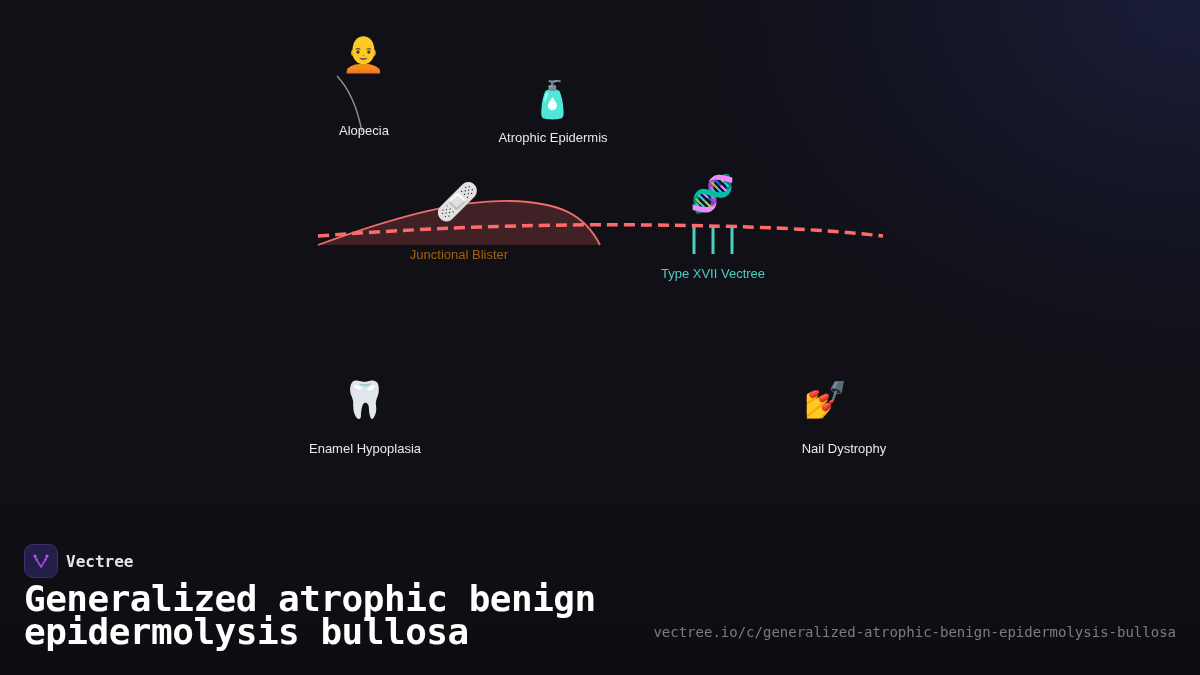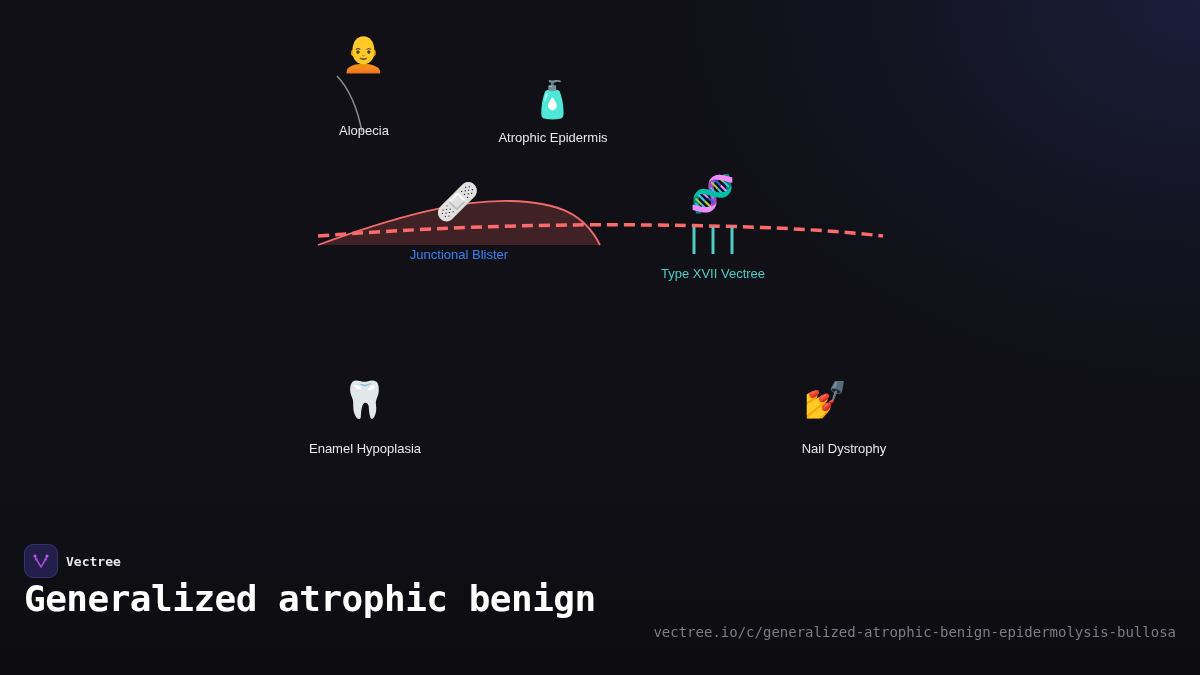--- a/index.html
+++ b/index.html
@@ -26,21 +26,21 @@
     }
     .label-abs { position: absolute; transform: translateX(-50%); font-size: 13px; white-space: nowrap; }
     .brand { position: absolute; left: 24px; top: 544px; display: flex; align-items: center; }
     .brand-logo {
       width: 34px; height: 34px; border-radius: 9px; background: #241e4a;
       border: 1px solid #3a3170; display: flex; align-items: center; justify-content: center;
       box-sizing: border-box;
     }
     .brand-name {
       margin-left: 8px; font-family: "DejaVu Sans Mono", monospace; font-weight: bold;
-      font-size: 13px; color: #e6e6ea;
+      font-size: 16px; color: #e6e6ea;
     }
     .title {
       position: absolute; left: 24px; top: 582px; margin: 0;
       font-family: "DejaVu Sans Mono", monospace; font-weight: bold;
       font-size: 36px; line-height: 33px; color: #ffffff; letter-spacing: -0.5px;
     }
     .url {
       position: absolute; right: 24px; top: 624px;
       font-family: "DejaVu Sans Mono", monospace; font-size: 14px; color: #7c7c86;
     }
@@ -72,21 +72,21 @@
 </div>
 
 <div class="node" style="left:553px; top:78px;">
   <span class="emoji">🧴</span>
   <span class="label">Atrophic Epidermis</span>
 </div>
 
 <div class="node" style="left:458px; top:180px;">
   <span class="emoji" style="transform:rotate(0deg);">🩹</span>
 </div>
-<div class="label-abs" style="left:459px; top:247px; color:#3b82f6;">Junctional Blister</div>
+<div class="label-abs" style="left:459px; top:247px; color:#a16207;">Junctional Blister</div>
 
 <div class="node" style="left:713px; top:172px;">
   <span class="emoji">🧬</span>
 </div>
 <div class="label-abs" style="left:713px; top:266px; color:#4ecdc4;">Type XVII Vectree</div>
 
 <div class="node" style="left:365px; top:378px;">
   <span class="emoji">🦷</span>
   <span class="label" style="margin-top:19px;">Enamel Hypoplasia</span>
 </div>
@@ -103,15 +103,16 @@
       <circle cx="4" cy="5" r="1.6" fill="#b35ae8"></circle>
       <circle cx="16" cy="5" r="1.6" fill="#b35ae8"></circle>
       <path d="M4 9 L7 8 M16 9 L13 8" stroke="#a44cd8" stroke-width="1.3"></path>
     </svg>
   </div>
   <span class="brand-name">Vectree</span>
 </div>
 
 <h1 class="title">
   <span>Generalized atrophic benign</span><br>
+  <span>epidermolysis bullosa</span>
 </h1>
 
 <div class="url">vectree.io/c/generalized-atrophic-benign-epidermolysis-bullosa</div>
 
 </body></html>

